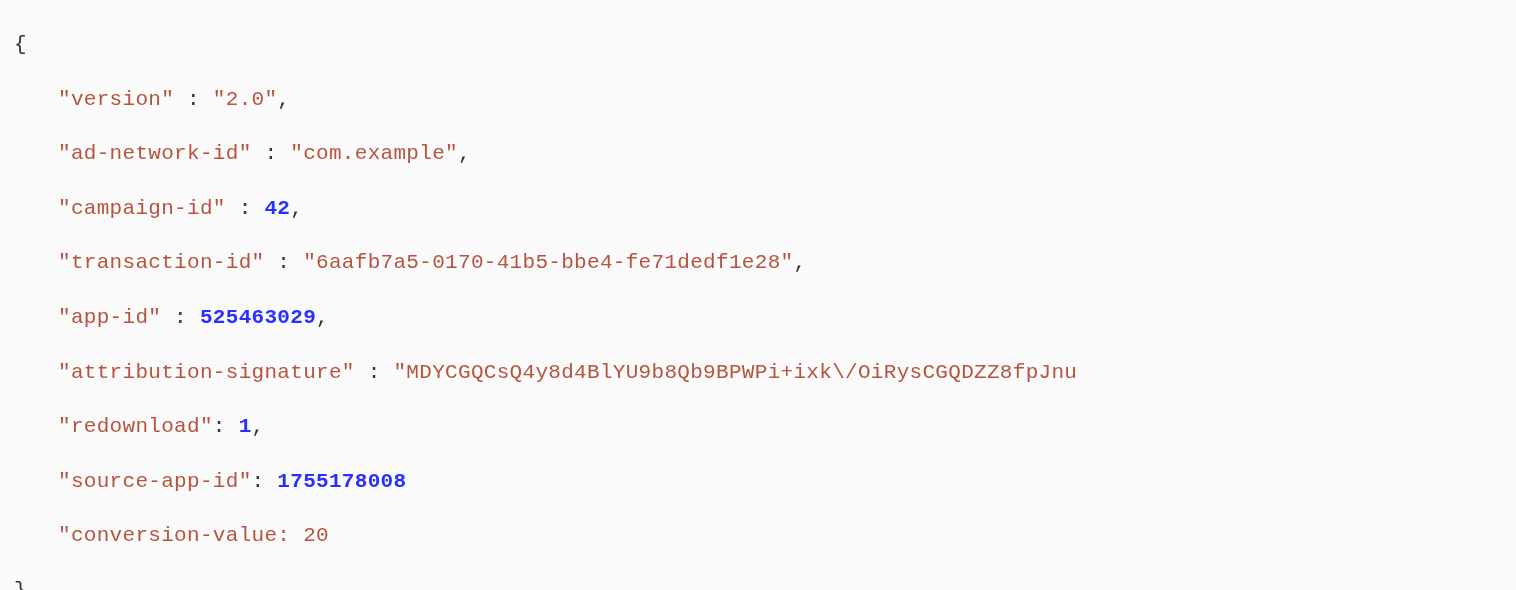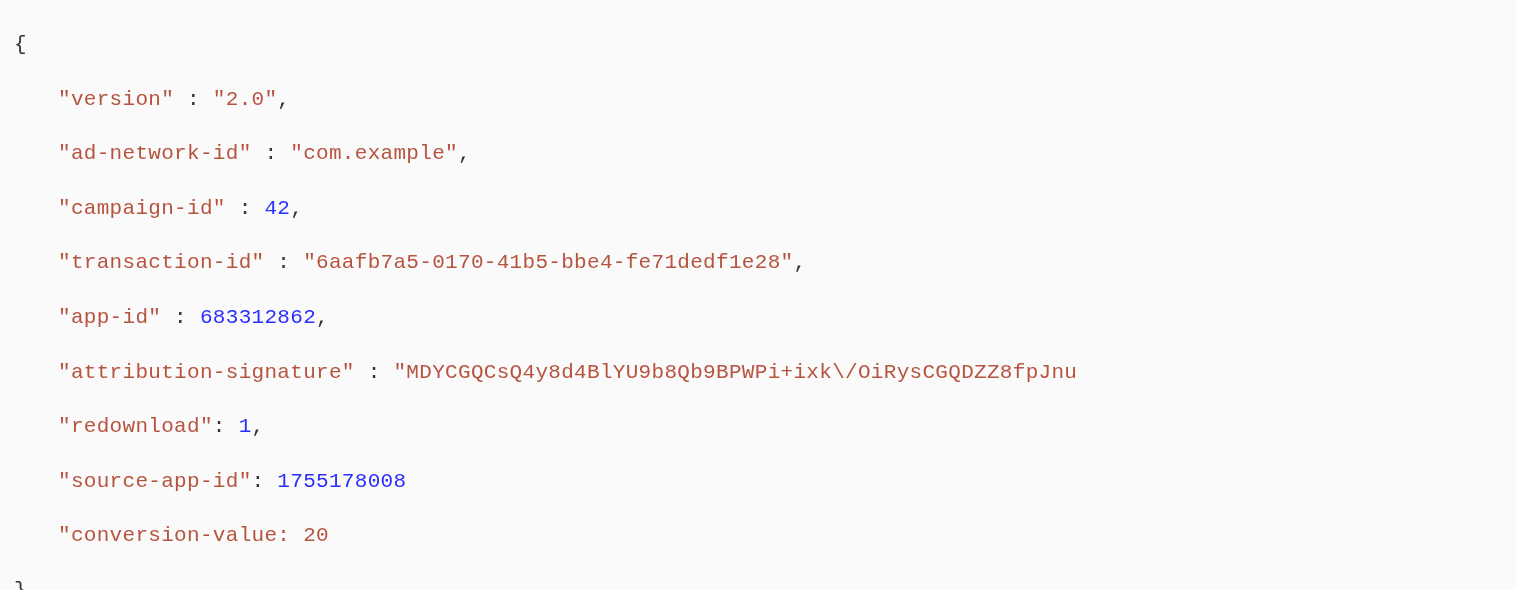--- a/index.html
+++ b/index.html
@@ -31,20 +31,21 @@
       color: #333;
     }
     .key {
       color: #b6543f;
     }
     .string {
       color: #b6543f;
     }
     .number {
       color: #2a2fff;
+      font-weight: bold;
     }
   </style>
 </head>
 <body>
 
 <div class="code-block">
   <span class="line punct">{</span>
 
   <span class="line indent">
     <span class="key">"version"</span><span class="punct"> : </span><span class="string">"2.0"</span><span class="punct">,</span>
@@ -56,21 +57,21 @@
 
   <span class="line indent">
     <span class="key">"campaign-id"</span><span class="punct"> : </span><span class="number">42</span><span class="punct">,</span>
   </span>
 
   <span class="line indent">
     <span class="key">"transaction-id"</span><span class="punct"> : </span><span class="string">"6aafb7a5-0170-41b5-bbe4-fe71dedf1e28"</span><span class="punct">,</span>
   </span>
 
   <span class="line indent">
-    <span class="key">"app-id"</span><span class="punct"> : </span><span class="number">683312862</span><span class="punct">,</span>
+    <span class="key">"app-id"</span><span class="punct"> : </span><span class="number">525463029</span><span class="punct">,</span>
   </span>
 
   <span class="line indent">
     <span class="key">"attribution-signature"</span><span class="punct"> : </span><span class="string">"MDYCGQCsQ4y8d4BlYU9b8Qb9BPWPi+ixk\/OiRysCGQDZZ8fpJnu</span><span class="punct"></span>
   </span>
 
   <span class="line indent">
     <span class="key">"redownload"</span><span class="punct">: </span><span class="number">1</span><span class="punct">,</span>
   </span>
 

